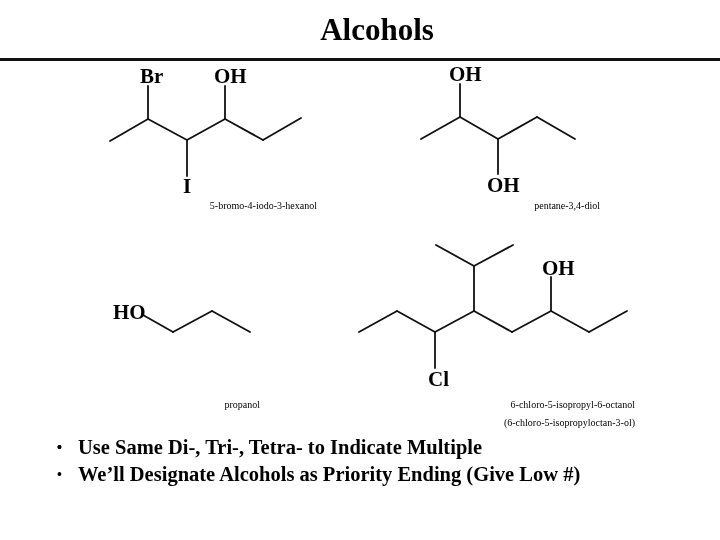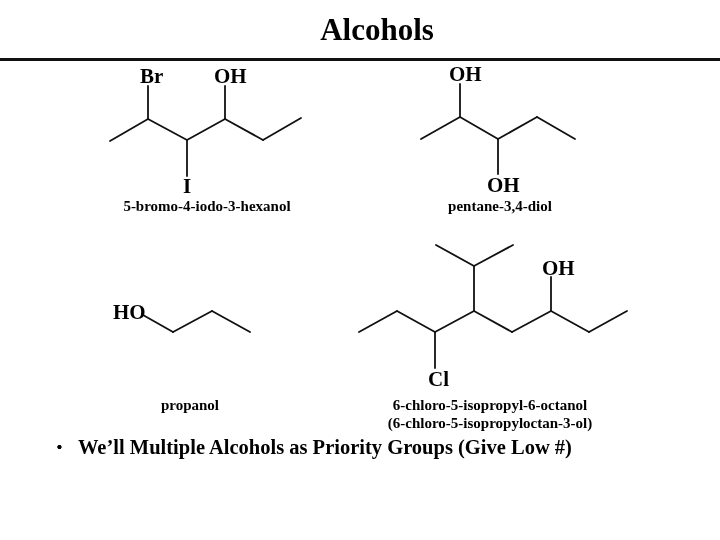--- a/index.html
+++ b/index.html
@@ -4,22 +4,22 @@
 <style>
   html, body { margin: 0; padding: 0; background: #ffffff; }
   body { width: 720px; height: 540px; position: relative; overflow: hidden;
          font-family: "Liberation Serif", "DejaVu Serif", serif; color: #000; }
   .title { position: absolute; left: 17px; width: 720px; top: 10px; text-align: center;
            font-size: 31px; font-weight: bold; line-height: 40px; }
   .rule { position: absolute; left: 0; top: 58px; width: 720px; height: 3px; background: #111; }
   svg.structs { position: absolute; left: 0; top: 0; }
   svg.structs line { stroke: #111; stroke-width: 1.8; stroke-linecap: round; }
   .atom { position: absolute; font-weight: bold; font-size: 21px; line-height: 16px; white-space: nowrap; }
-  .caption { position: absolute; font-weight: bold; font-size: 15px; line-height: 18px;
-             text-align: center; white-space: nowrap; }
+  .caption { position: absolute; font-weight: normal; font-size: 10px; line-height: 18px;
+             text-align: right; white-space: nowrap; }
   .bullets { position: absolute; left: 57px; top: 434px; margin: 0; padding: 0; list-style: none; }
   .bullets li { font-weight: bold; font-size: 20.5px; line-height: 27px; position: relative; padding-left: 21px; }
   .bullets li .dot { position: absolute; left: 0; top: 0; font-size: 14px; }
 </style>
 </head>
 <body>
 
 <div class="title">Alcohols</div>
 <div class="rule"></div>
 
@@ -83,18 +83,19 @@
 <div class="atom" style="left:428px;top:371px;">Cl</div>
 <div class="caption" style="left:345px;width:290px;top:396px;">6-chloro-5-isopropyl-6-octanol</div>
 <div class="caption" style="left:345px;width:290px;top:414px;">(6-chloro-5-isopropyloctan-3-ol)</div>
 
 <ul class="bullets">
   <li>
     <span class="dot">•</span>
   </li>
   <li>
     <span class="dot">•</span>
+    <span>Use Same Di-, Tri-, Tetra- to Indicate Multiple</span>
   </li>
   <li>
     <span class="dot">•</span>
-    <span>We’ll Multiple Alcohols as Priority Groups (Give Low #)</span>
+    <span>We’ll Designate Alcohols as Priority Ending (Give Low #)</span>
   </li>
 </ul>
 
 </body></html>

